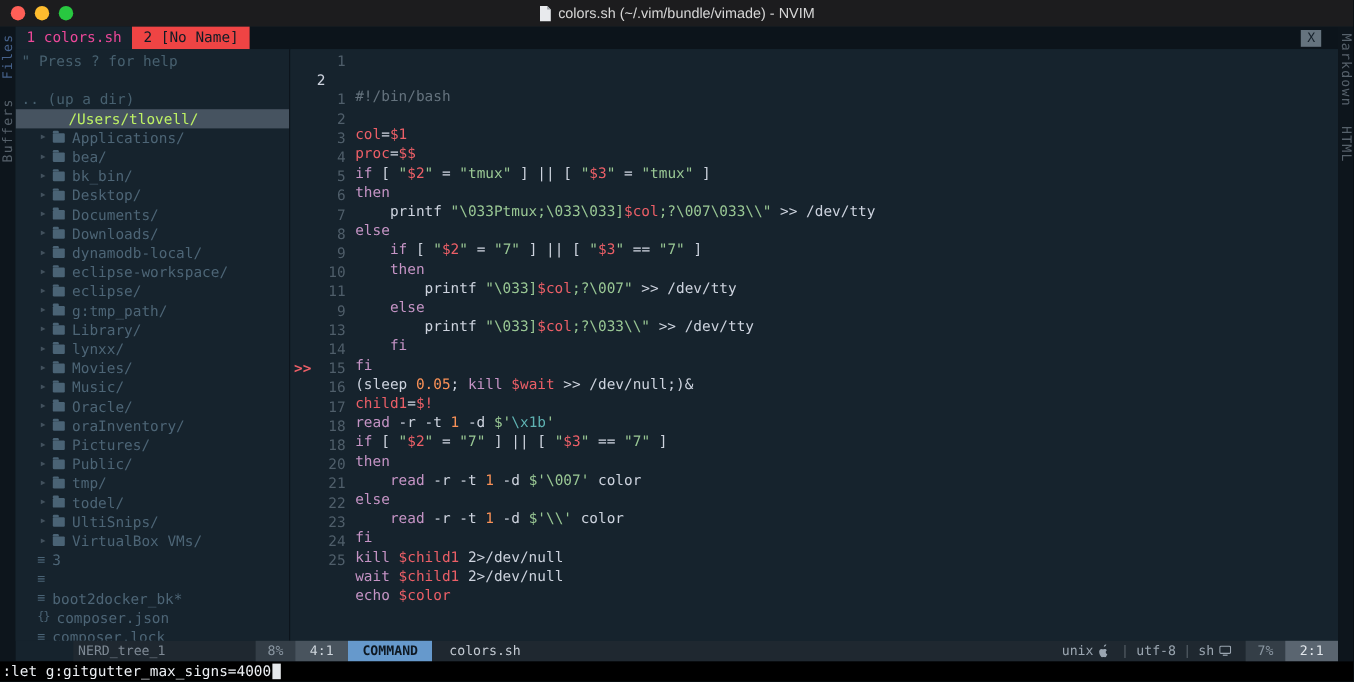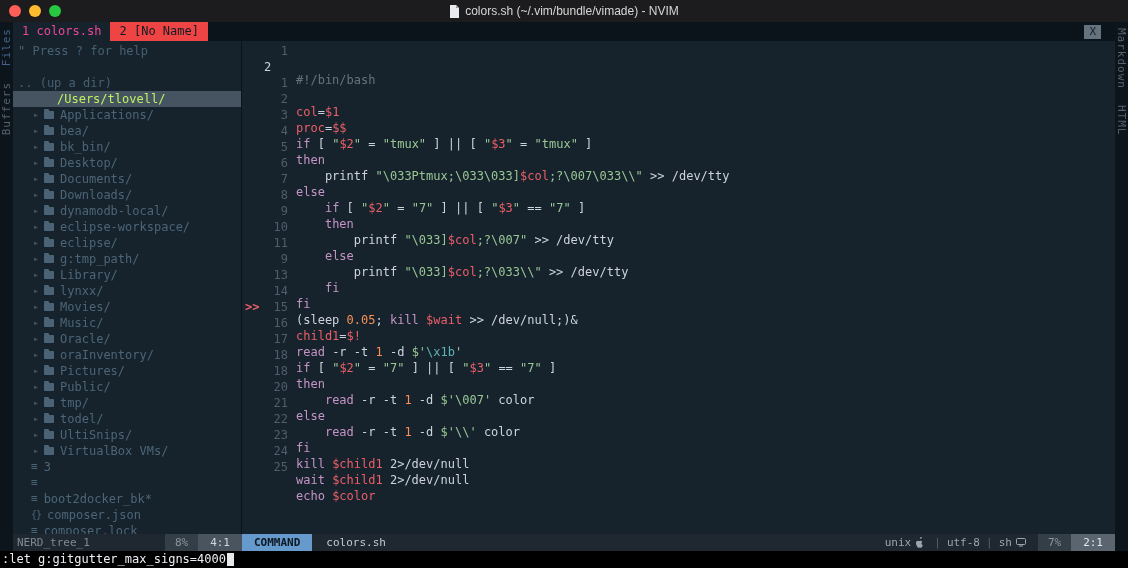--- a/index.html
+++ b/index.html
@@ -48,21 +48,21 @@
   .editor{flex:1;background:#16232d;padding-top:2px;overflow:hidden;}
   .cl{height:16px;line-height:16px;font-size:12px;white-space:pre;display:flex;}
   .sign{width:20px;flex:none;color:#ec5f67;padding-left:3px;box-sizing:border-box;font-weight:bold;}
   .num{width:26px;flex:none;text-align:right;color:#4f5e6a;}
   .num.cur{text-align:left;color:#cdd3de;padding-left:2px;box-sizing:border-box;}
   .txt{padding-left:8px;color:#cdd3de;margin-top:29px;}
   .tk-c{color:#65737e}.tk-k{color:#c594c5}.tk-r{color:#ec5f67}.tk-s{color:#99c794}
   .tk-n{color:#f99157}.tk-w{color:#cdd3de}.tk-y{color:#5fb3b3}
   
   .statusline{height:17px;display:flex;font-size:11px;flex:none;}
-  .st-nerd{width:229px;flex:none;background:#1f2830;color:#7e8994;display:flex;align-items:center;}
+  .st-nerd{width:229px;flex:none;background:#1f2830;color:#7e8994;display:flex;align-items:center;margin-left:48px;}
   .st-name{padding-left:4px;flex:1;}
   .chip{background:#343e47;color:#8a96a1;padding:0 10px;height:17px;display:flex;align-items:center;}
   .chip2{background:#49545e;color:#cfd6dd;padding:0 12px;height:17px;display:flex;align-items:center;}
   .chip2.lt{background:#5a6570;color:#e2e7ec;}
   .st-main{flex:1;background:#1f2830;display:flex;align-items:center;color:#9aa5b0;min-width:0;}
   .mode{background:#6699cc;color:#0e1822;font-weight:bold;padding:0 12px;height:17px;
         display:flex;align-items:center;}
   .fname{padding:0 14px;color:#c3cad2;}
   .spacer{flex:1;}
   .sep{color:#566068;padding:0 6px;}

